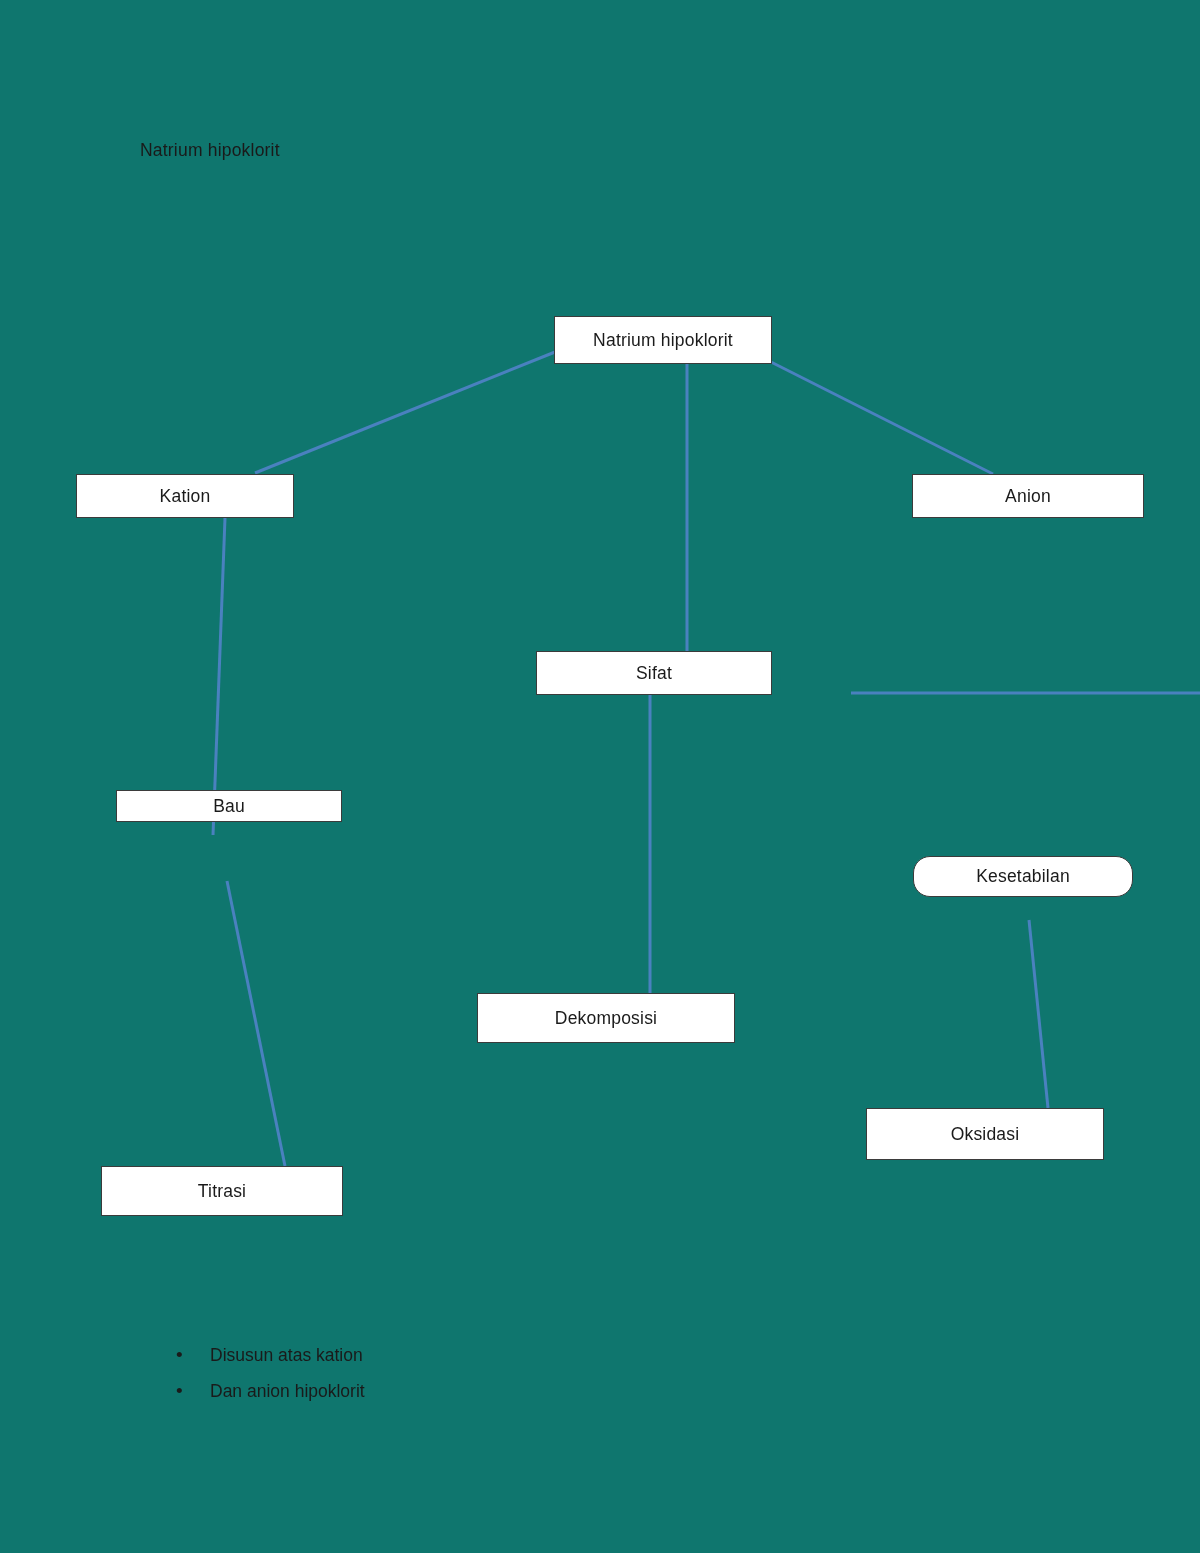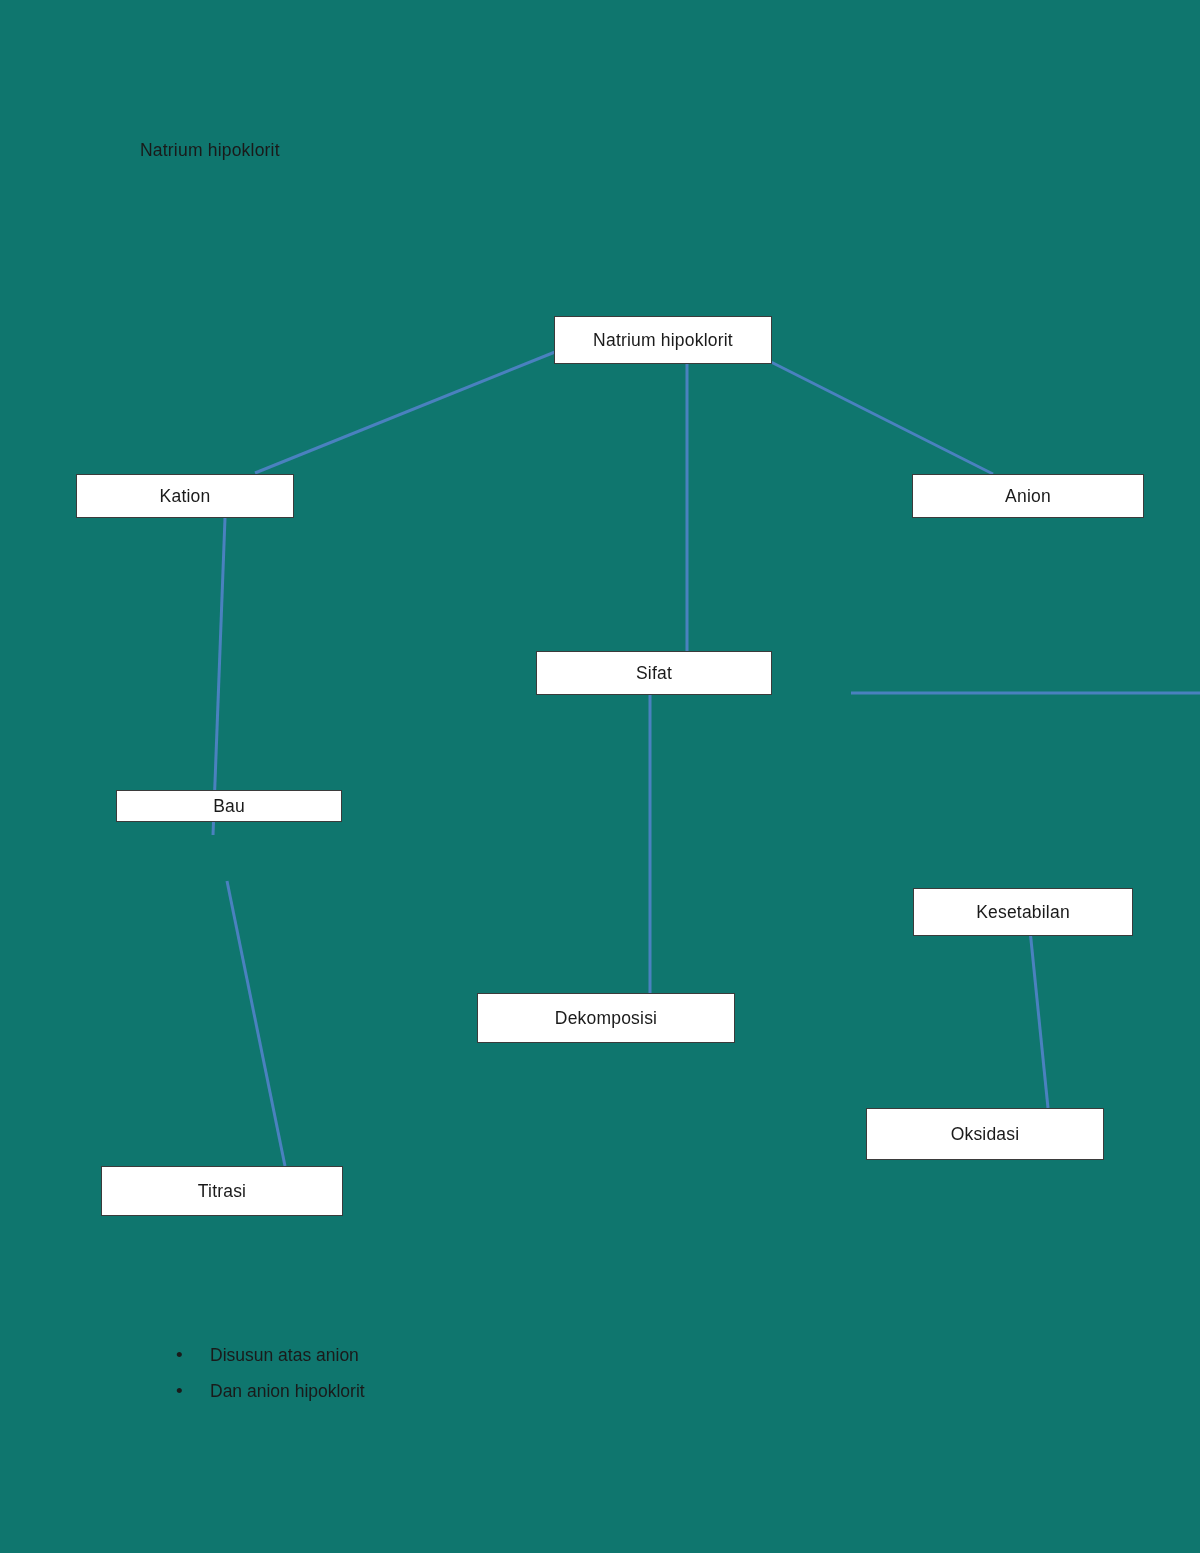--- a/index.html
+++ b/index.html
@@ -116,39 +116,39 @@
       </div>
       <div class="node-box" style="left: 912px; top: 474px; width: 232px; height: 44px; border-color: rgb(59, 59, 59);">
         <span class="node-label">Anion</span>
       </div>
       <div class="node-box" style="left: 536px; top: 651px; width: 236px; height: 44px; border-color: rgb(59, 59, 59);">
         <span class="node-label">Sifat</span>
       </div>
       <div class="node-box" style="left: 116px; top: 790px; width: 226px; height: 32px; border-color: rgb(59, 59, 59);">
         <span class="node-label">Bau</span>
       </div>
-      <div class="node-box" style="left: 913px; top: 888px; width: 220px; height: 48px; border-color: rgb(59, 59, 59);">
+      <div class="node-box" style="left: 913px; top: 856px; width: 220px; height: 41px; border-color: rgb(59, 59, 59); border-radius: 17px;">
         <span class="node-label">Kesetabilan</span>
       </div>
       <div class="node-box" style="left: 477px; top: 993px; width: 258px; height: 50px; border-color: rgb(59, 59, 59);">
         <span class="node-label">Dekomposisi</span>
       </div>
       <div class="node-box" style="left: 866px; top: 1108px; width: 238px; height: 52px; border-color: rgb(59, 59, 59);">
         <span class="node-label">Oksidasi</span>
       </div>
       <div class="node-box" style="left: 101px; top: 1166px; width: 242px; height: 50px; border-color: rgb(59, 59, 59);">
         <span class="node-label">Titrasi</span>
       </div>
     </div>
 
 
   <div class="bullet-list">
       <div class="bullet-row">
         <span class="bullet-dot">•</span>
-        <span class="bullet-text">Disusun atas anion</span>
+        <span class="bullet-text">Disusun atas kation</span>
       </div>
       <div class="bullet-row">
         <span class="bullet-dot">•</span>
         <span class="bullet-text">Dan anion hipoklorit</span>
       </div>
     </div>
 
 </div>
 
 </body></html>

